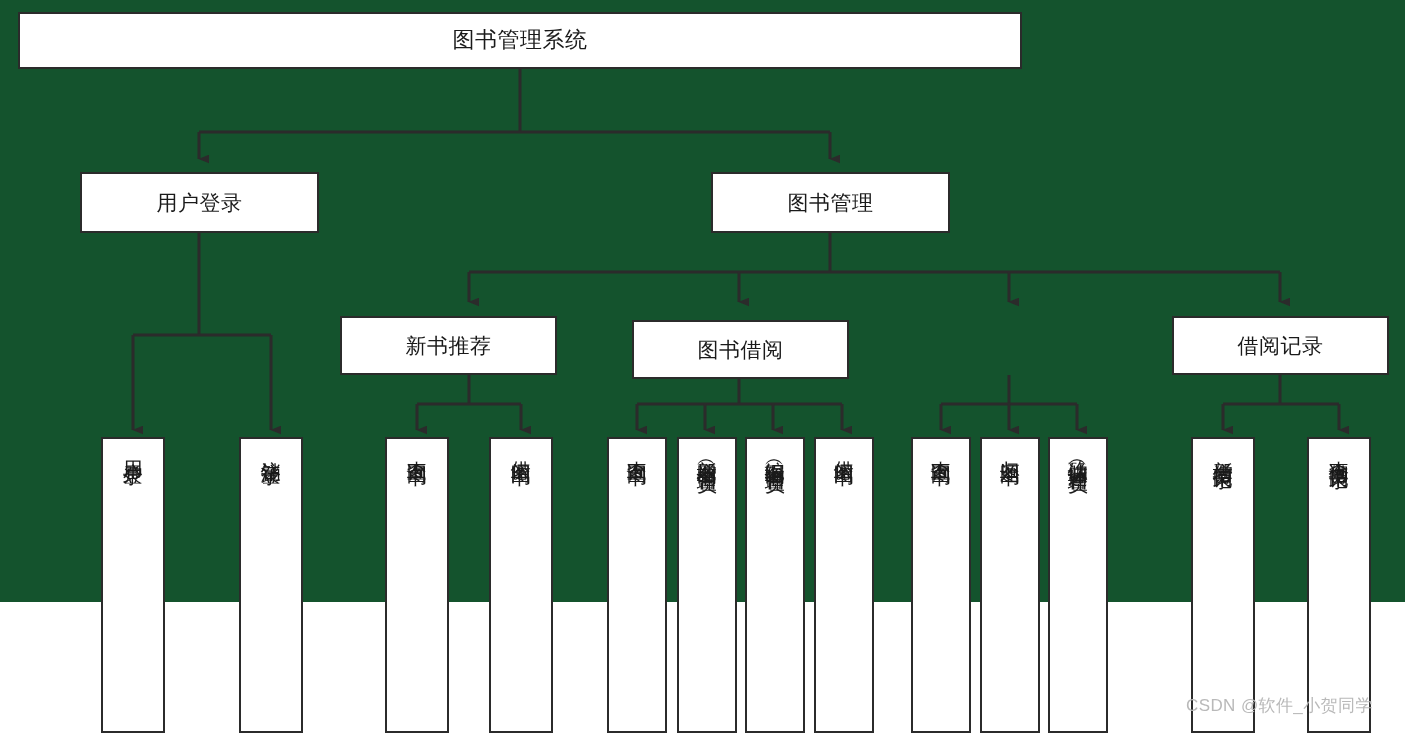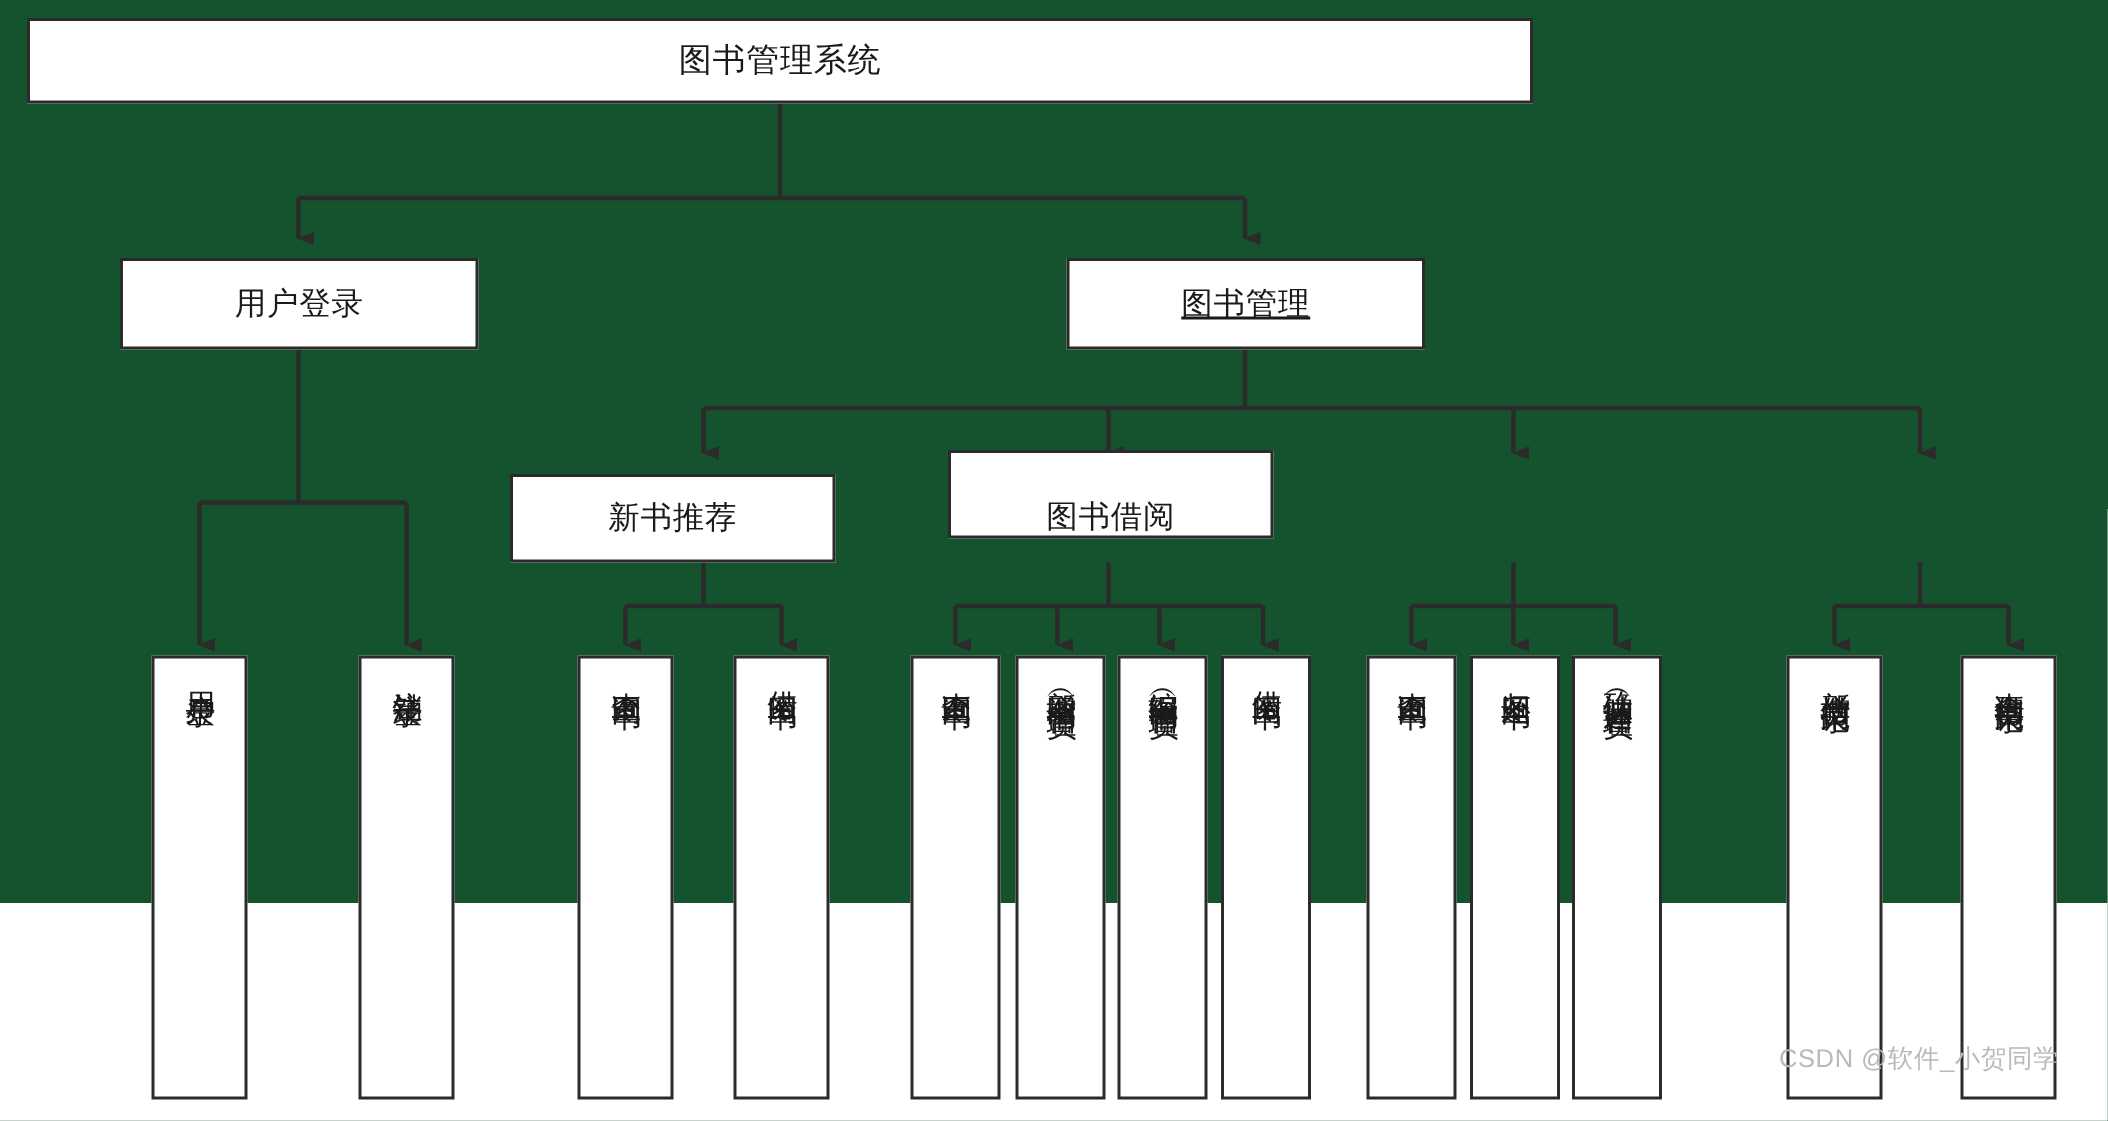--- a/index.html
+++ b/index.html
@@ -129,33 +129,36 @@
   </svg>
 
   <div class="node root" style="left:18px; top:12px; width:1004px; height:57px;">
     <span class="label">图书管理系统</span>
   </div>
 
   <div class="node level1" style="left:80px; top:172px; width:239px; height:61px;">
     <span class="label">用户登录</span>
   </div>
 
-  <div class="node level1" style="left:711px; top:172px; width:239px; height:61px;text-decoration:underline;">
+  <div class="node level1" style="left:711px; top:172px; width:239px; height:61px;">
     <span class="label">图书管理</span>
   </div>
 
   <div class="node level2" style="left:340px; top:316px; width:217px; height:59px;">
     <span class="label">新书推荐</span>
   </div>
 
-  <div class="node level2" style="left:632px; top:300px; width:217px; height:59px;align-items:flex-end;">
+  <div class="node level2" style="left:632px; top:320px; width:217px; height:59px;">
     <span class="label">图书借阅</span>
   </div>
 
 
+  <div class="node level2" style="left:1172px; top:316px; width:217px; height:59px;">
+    <span class="label">借阅记录</span>
+  </div>
 
   <div class="node leaf" style="left:101px; top:437px; width:64px; height:296px;">
     <span class="label">用户登录</span>
   </div>
 
   <div class="node leaf" style="left:239px; top:437px; width:64px; height:296px;">
     <span class="label">注销登录</span>
   </div>
 
   <div class="node leaf" style="left:385px; top:437px; width:64px; height:296px;">

